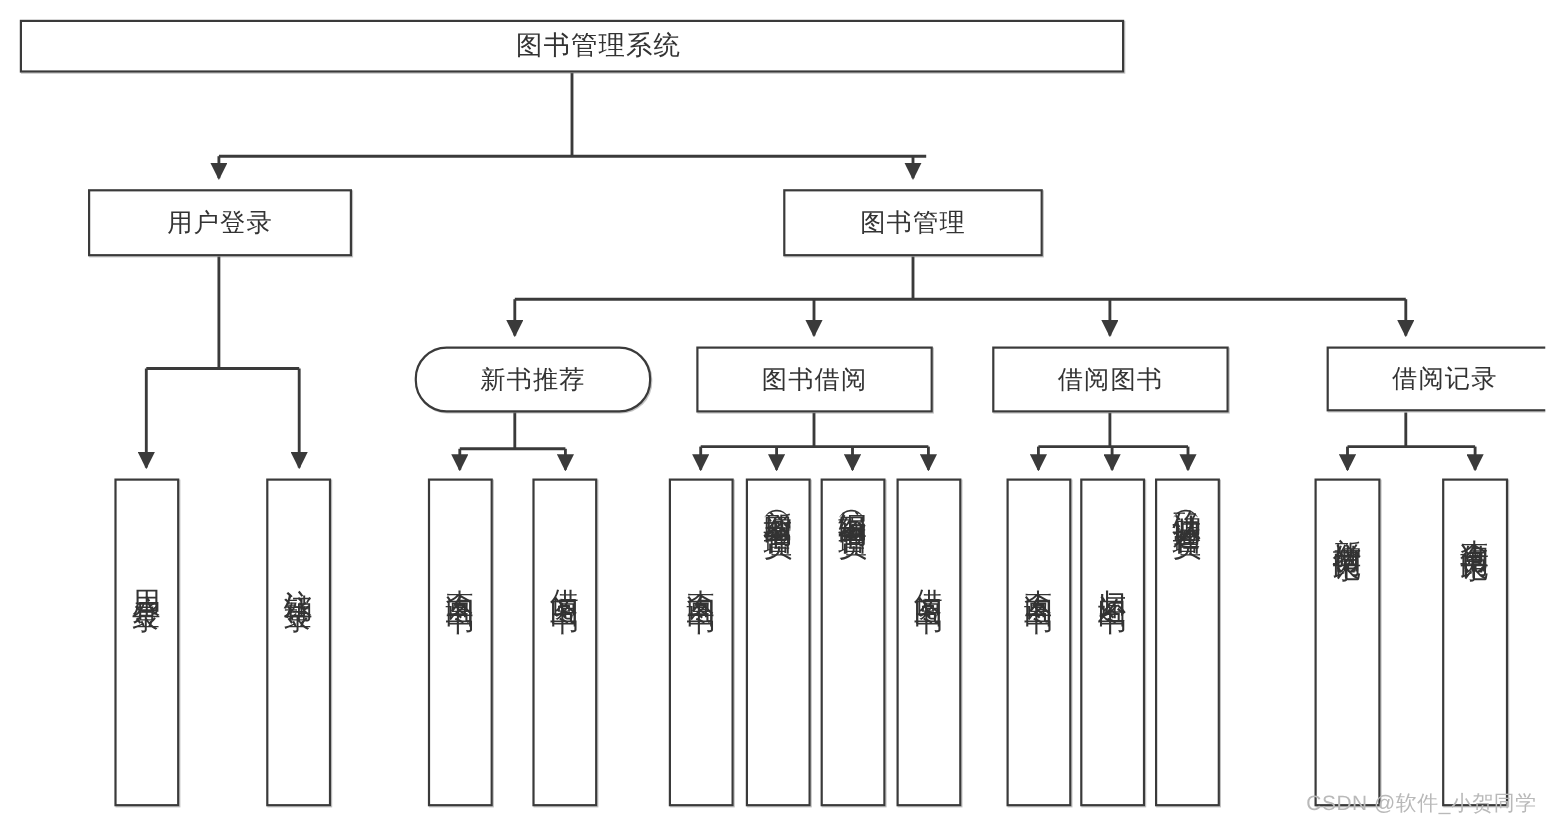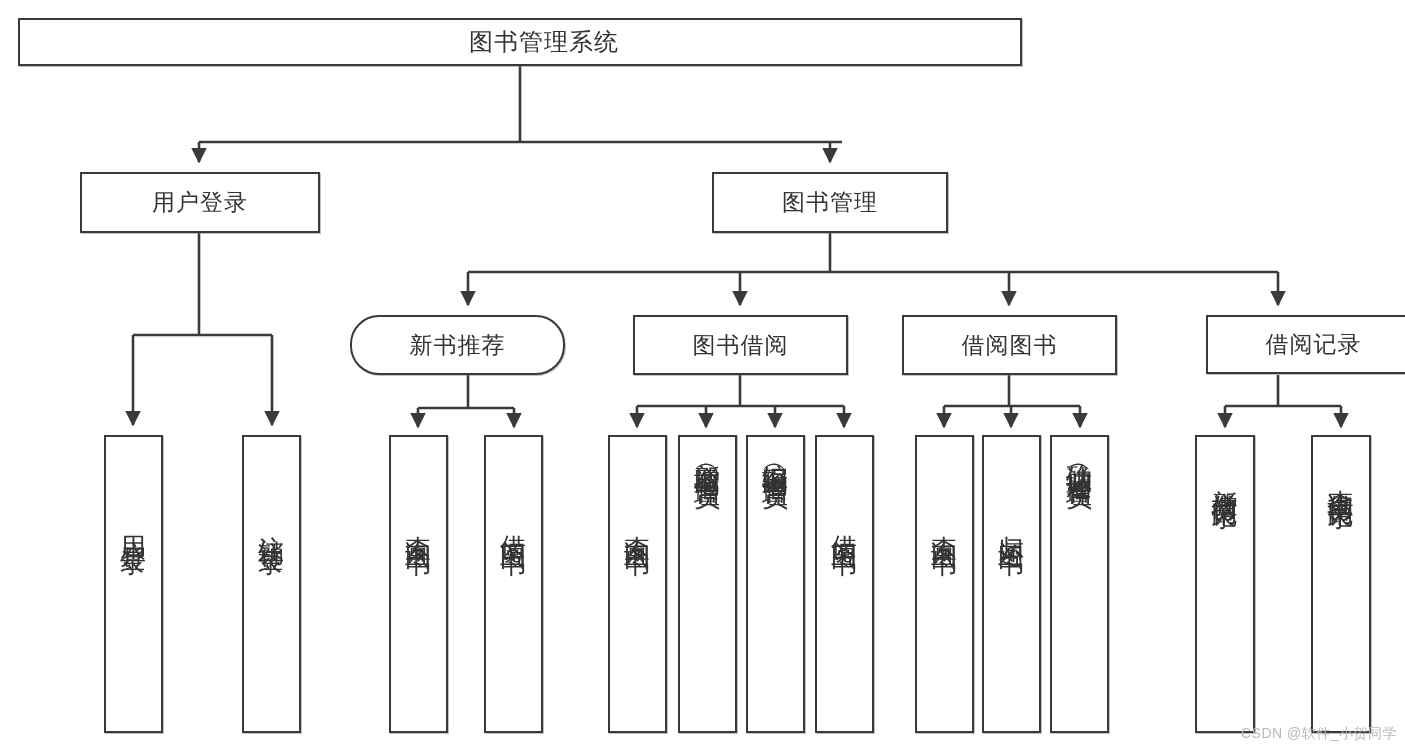--- a/index.html
+++ b/index.html
@@ -62,21 +62,21 @@
     letter-spacing: 5px;
     white-space: nowrap;
   }
   .node.vert.tall .lbl {
     letter-spacing: 3px;
   }
   #watermark {
     position: absolute;
     right: 8px;
     bottom: 4px;
-    font-size: 14px;
+    font-size: 19px;
     color: #b9b9b9;
     letter-spacing: 0.5px;
     white-space: nowrap;
     user-select: none;
   }
 </style>
 </head>
 <body>
 
 <div id="canvas">
@@ -135,21 +135,21 @@
     <span class="lbl">图书管理系统</span>
   </div>
 
   <div class="node horiz" style="left:80px; top:172px; width:240px; height:61px;">
     <span class="lbl">用户登录</span>
   </div>
   <div class="node horiz" style="left:712px; top:172px; width:236px; height:61px;">
     <span class="lbl">图书管理</span>
   </div>
 
-  <div class="node horiz" style="left:350px; top:315px; width:215px; height:60px;border-radius:29px;">
+  <div class="node horiz" style="left:377px; top:315px; width:215px; height:60px;border-radius:29px;">
     <span class="lbl">新书推荐</span>
   </div>
   <div class="node horiz" style="left:633px; top:315px; width:215px; height:60px;">
     <span class="lbl">图书借阅</span>
   </div>
   <div class="node horiz" style="left:902px; top:315px; width:215px; height:60px;">
     <span class="lbl">借阅图书</span>
   </div>
   <div class="node horiz" style="left:1206px; top:315px; width:215px; height:59px;text-align:center;">
     <span class="lbl">借阅记录</span>

